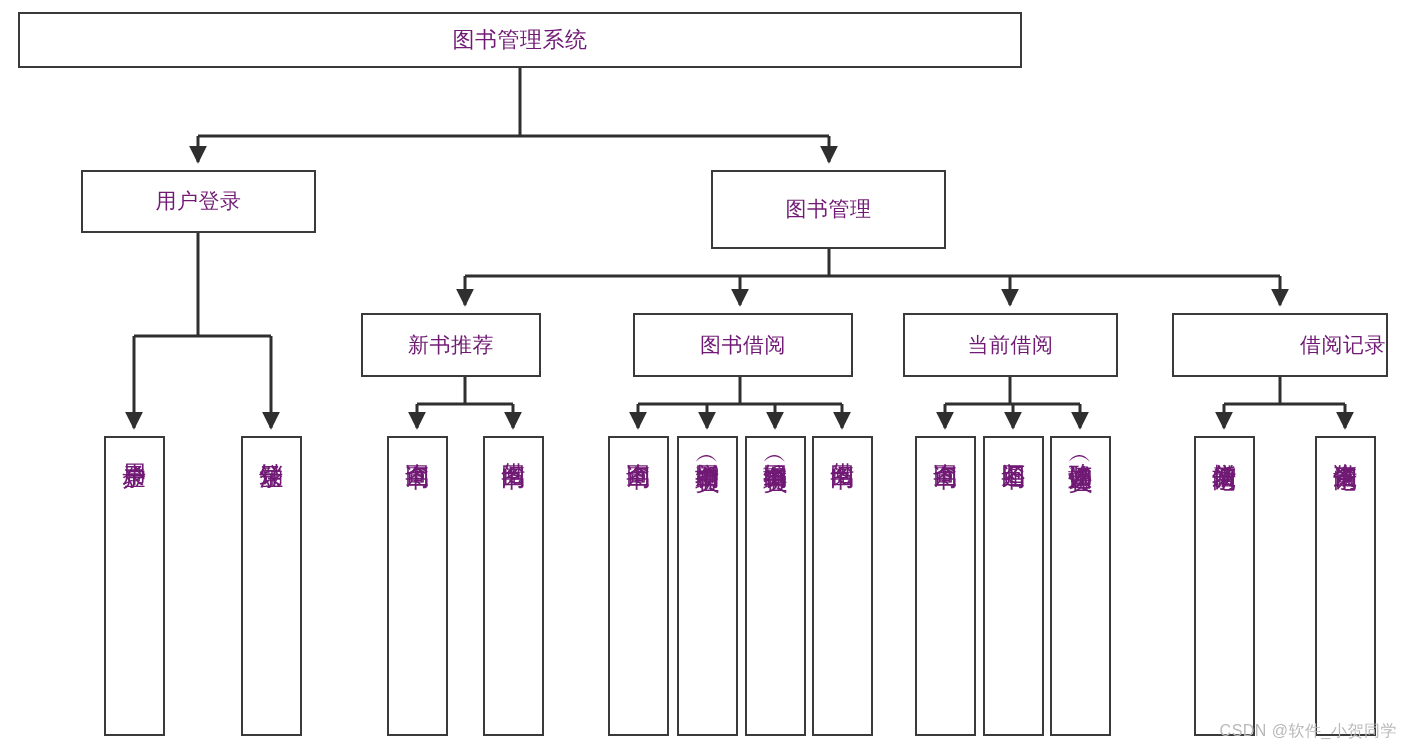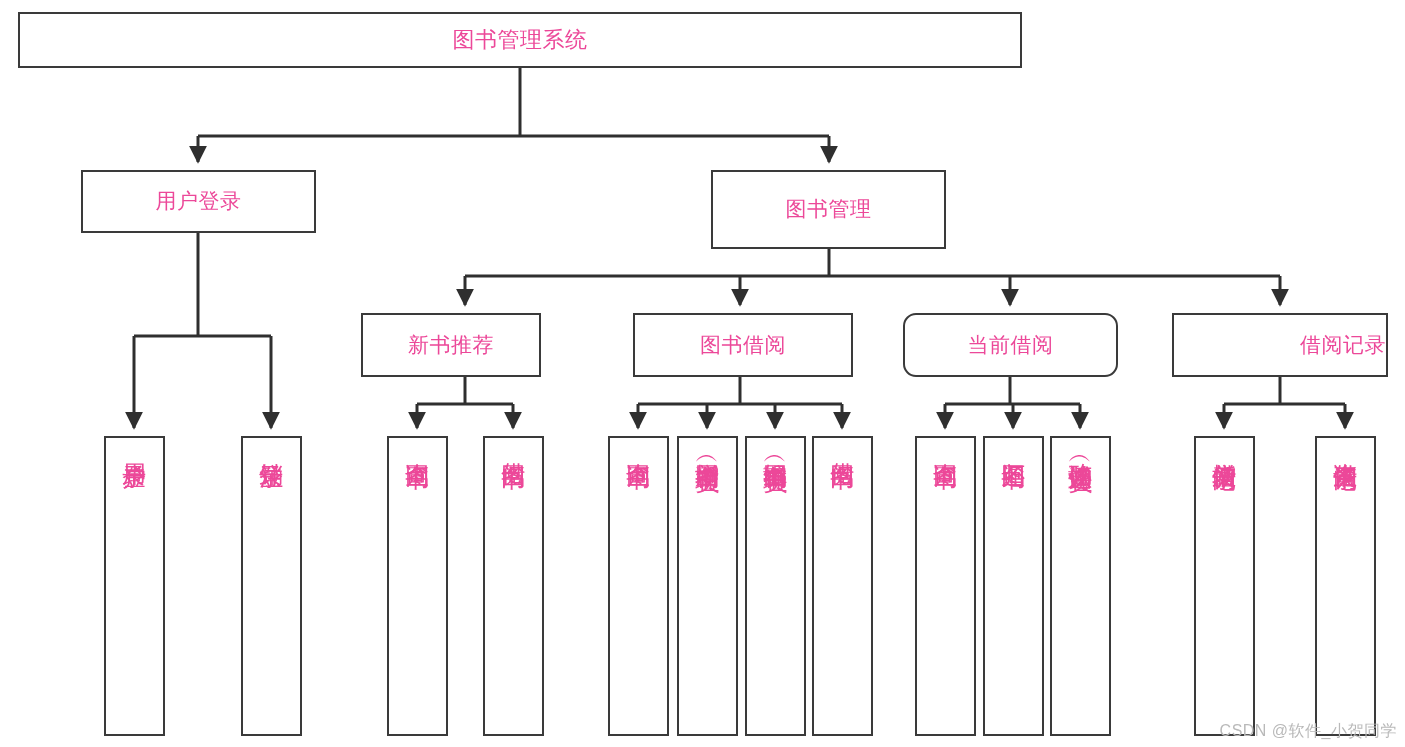--- a/index.html
+++ b/index.html
@@ -9,21 +9,21 @@
   .node{
     position:absolute;
     box-sizing:border-box;
     background:#ffffff;
     border:2px solid #3a3a3a;
     display:flex;
     align-items:center;
     justify-content:center;
   }
   .node .label{
-    color:#ec4899;
+    color:#701a75;
     font-size:21px;
     line-height:1.25;
     white-space:nowrap;
     letter-spacing:0.5px;
   }
   .node.root .label{font-size:22px;}
   .node.level2 .label{font-size:21px;}
   .node.level3 .label{font-size:21px;}
   .node.leaf{
     align-items:flex-start;
@@ -115,21 +115,21 @@
   <div class="node level2" style="left:711px;top:170px;width:235px;height:79px;">
     <span class="label">图书管理</span>
   </div>
 
   <div class="node level3" style="left:361px;top:313px;width:180px;height:64px;">
     <span class="label">新书推荐</span>
   </div>
   <div class="node level3" style="left:633px;top:313px;width:220px;height:64px;">
     <span class="label">图书借阅</span>
   </div>
-  <div class="node level3" style="left:903px;top:313px;width:215px;height:64px;border-radius:13px;">
+  <div class="node level3" style="left:903px;top:313px;width:215px;height:64px;">
     <span class="label">当前借阅</span>
   </div>
   <div class="node level3" style="left:1172px;top:313px;width:216px;height:64px;justify-content:flex-end;">
     <span class="label">借阅记录</span>
   </div>
 
   <div class="node leaf" style="left:104px;top:436px;width:61px;height:300px;">
     <span class="label">用户登录</span>
   </div>
   <div class="node leaf" style="left:241px;top:436px;width:61px;height:300px;">

